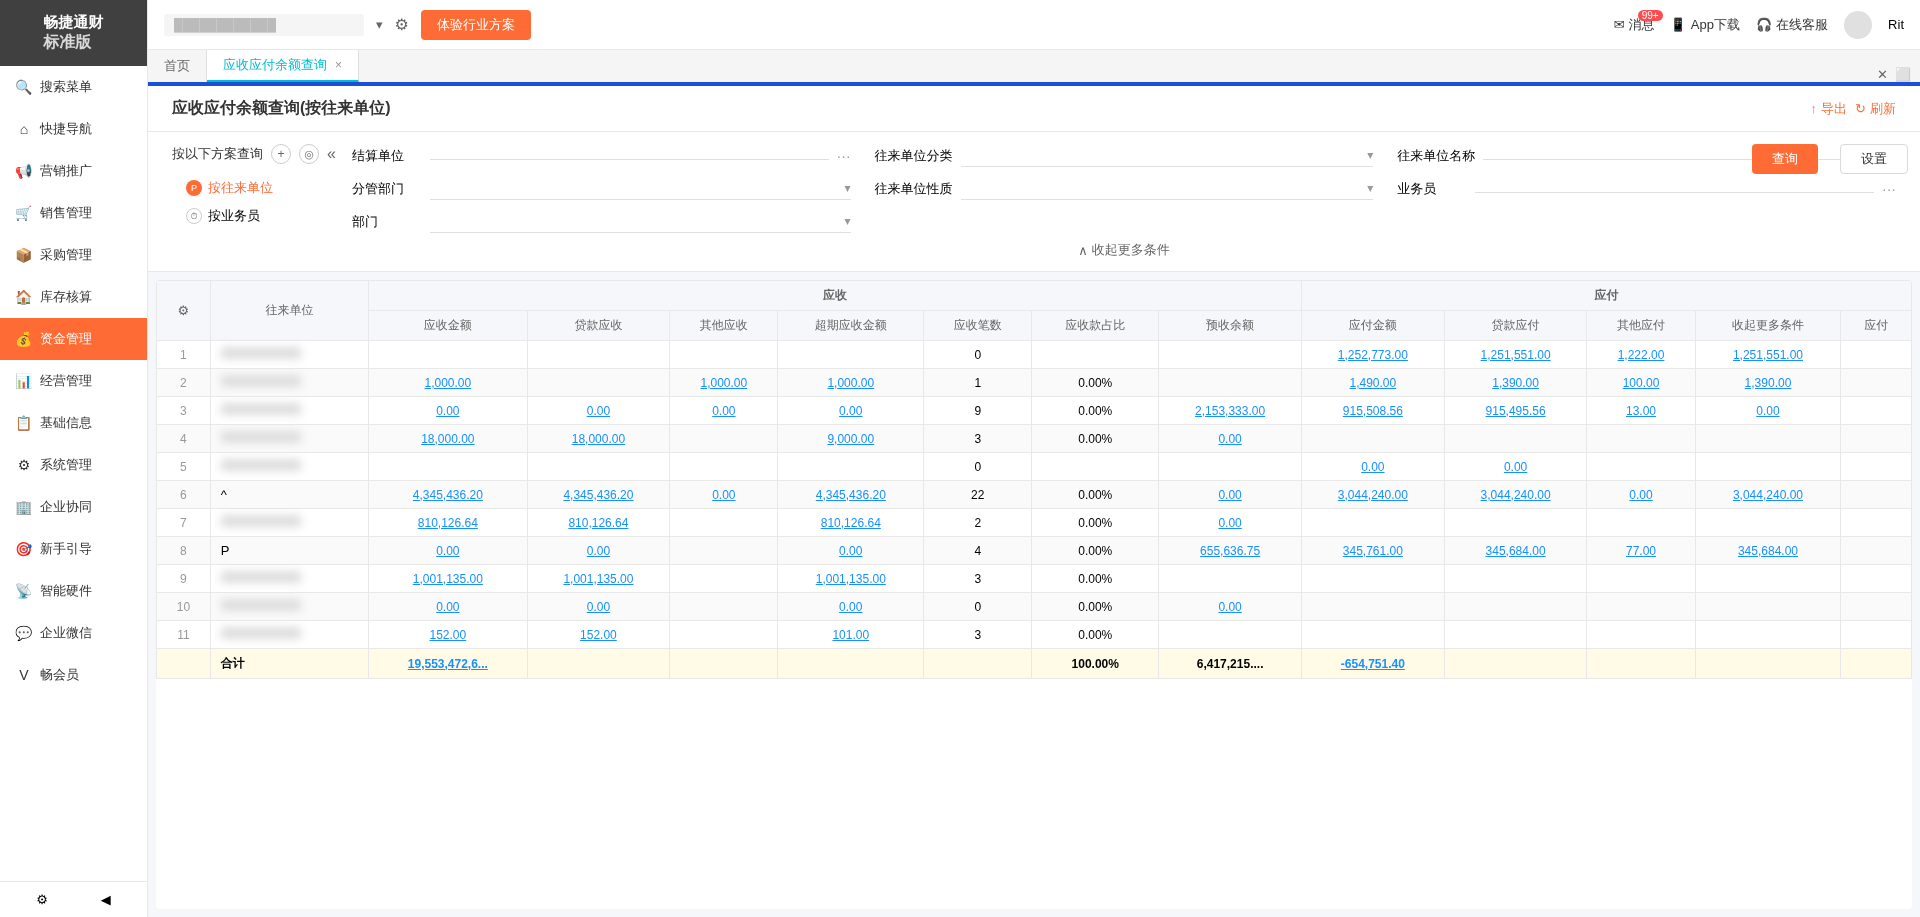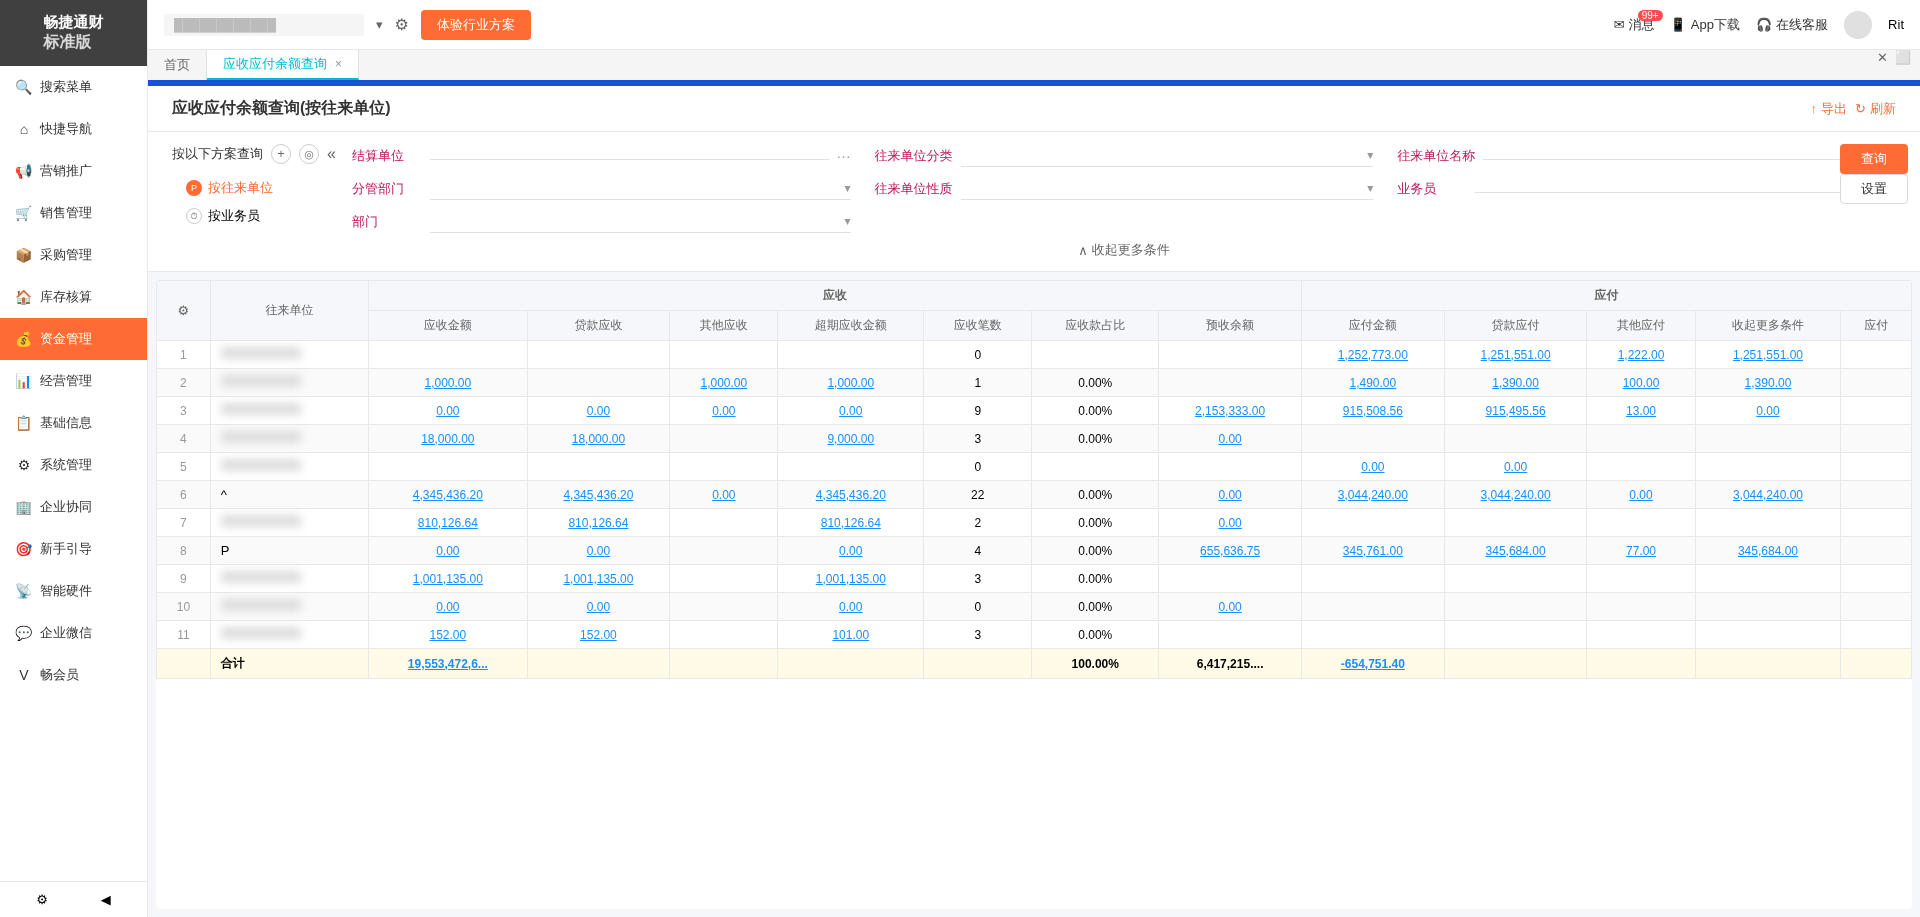--- a/index.html
+++ b/index.html
@@ -21,21 +21,21 @@
     .topbar-title { color: #999; font-size: 13px; background: #f5f5f5; padding: 2px 8px; border-radius: 3px; flex: 1; max-width: 200px; }
     .topbar-arrow { color: #666; cursor: pointer; }
     .topbar-gear { font-size: 16px; color: #666; cursor: pointer; }
     .topbar-btn { background: #ff6b35; color: white; border: none; padding: 6px 16px; border-radius: 4px; cursor: pointer; font-size: 13px; }
     .topbar-right { margin-left: auto; display: flex; align-items: center; gap: 16px; }
     .topbar-right-item { display: flex; align-items: center; gap: 4px; color: #333; cursor: pointer; font-size: 13px; position: relative; }
     .badge { background: #ff4d4f; color: white; border-radius: 8px; padding: 0 4px; font-size: 10px; position: absolute; top: -6px; right: -8px; min-width: 16px; text-align: center; margin-left: 20px; }
     .user-avatar { width: 28px; height: 28px; background: #e0e0e0; border-radius: 50%; }
 
     
-    .tabbar { height: 36px; background: #f5f5f5; display: flex; align-items: flex-start; border-bottom: 6px solid #1d4ed8; }
+    .tabbar { height: 36px; background: #f5f5f5; display: flex; align-items: flex-end; border-bottom: 4px solid #1d4ed8; }
     .tab { padding: 0 16px; height: 100%; display: flex; align-items: center; cursor: pointer; color: #333; font-size: 13px; border-right: 1px solid #e0e0e0; }
     .tab.home { color: #666; }
     .tab.active { background: #fff; color: #00bcd4; border-bottom: 2px solid #00bcd4; }
     .tab-close { margin-left: 8px; color: #999; font-size: 12px; }
     .tab-controls { margin-left: auto; display: flex; align-items: center; padding: 0 8px; gap: 8px; color: #666; }
 
     
     .content { flex: 1; display: flex; flex-direction: column; overflow: hidden; padding: 0; background: #f5f7fa; }
 
     
@@ -53,21 +53,21 @@
     .filter-scheme { width: 20px; height: 20px; border: 1px solid #ccc; border-radius: 50%; display: flex; align-items: center; justify-content: center; cursor: pointer; color: #666; font-size: 11px; }
     .filter-collapse { cursor: pointer; color: #666; font-size: 16px; }
     .scheme-options { display: flex; flex-direction: column; gap: 4px; margin-left: 8px; }
     .scheme-option { display: flex; align-items: center; gap: 6px; cursor: pointer; padding: 3px 6px; border-radius: 4px; }
     .scheme-option.active { color: #ff6b35; }
     .scheme-icon { width: 16px; height: 16px; border-radius: 50%; background: #ff6b35; display: flex; align-items: center; justify-content: center; color: white; font-size: 9px; }
     .scheme-icon2 { width: 16px; height: 16px; border-radius: 50%; border: 1px solid #ccc; display: flex; align-items: center; justify-content: center; color: #666; font-size: 9px; }
 
     .filter-grid { display: grid; grid-template-columns: 1fr 1fr 1fr; gap: 10px 24px; }
     .filter-row { display: flex; align-items: center; gap: 8px; }
-    .filter-field-label { color: #be185d; font-size: 13px; white-space: nowrap; min-width: 70px; }
+    .filter-field-label { color: #000000; font-size: 13px; white-space: nowrap; min-width: 70px; }
     .filter-input { flex: 1; border: none; border-bottom: 1px solid #e0e0e0; padding: 4px 0; color: #333; font-size: 13px; outline: none; }
     .filter-select { flex: 1; display: flex; align-items: center; justify-content: space-between; border-bottom: 1px solid #e0e0e0; padding: 4px 0; cursor: pointer; color: #333; }
     .filter-dots { color: #999; font-size: 14px; cursor: pointer; }
     .filter-chevron { color: #999; font-size: 12px; }
     .collapse-more { display: flex; align-items: center; justify-content: center; gap: 4px; color: #666; cursor: pointer; font-size: 12px; padding: 8px 0 0; }
     .btn-query { background: #ff6b35; color: white; border: none; padding: 6px 20px; border-radius: 4px; cursor: pointer; font-size: 13px; }
     .btn-set { background: white; color: #333; border: 1px solid #d9d9d9; padding: 5px 20px; border-radius: 4px; cursor: pointer; font-size: 13px; }
 
     
     .table-area { flex: 1; overflow: auto; margin: 8px; background: #fff; border-radius: 4px; }
@@ -288,21 +288,21 @@
               </div>
             </div>
           </div>
           <div class="collapse-more">
             <span>∧</span>
             <span>收起更多条件</span>
           </div>
         </div>
       </div>
 
-      <div style="position:absolute;right:0;top:0;display:flex;flex-direction:column;gap:0;padding:12px;">
+      <div style="position:absolute;right:0;top:0;display:flex;flex-direction:row;gap:22px;padding:12px;">
         <button class="btn-query">查询</button>
         <button class="btn-set">设置</button>
       </div>
     </div>
 
     <div class="table-area">
       <table class="data-table">
         <thead>
           <tr>
             <th rowspan="2">

